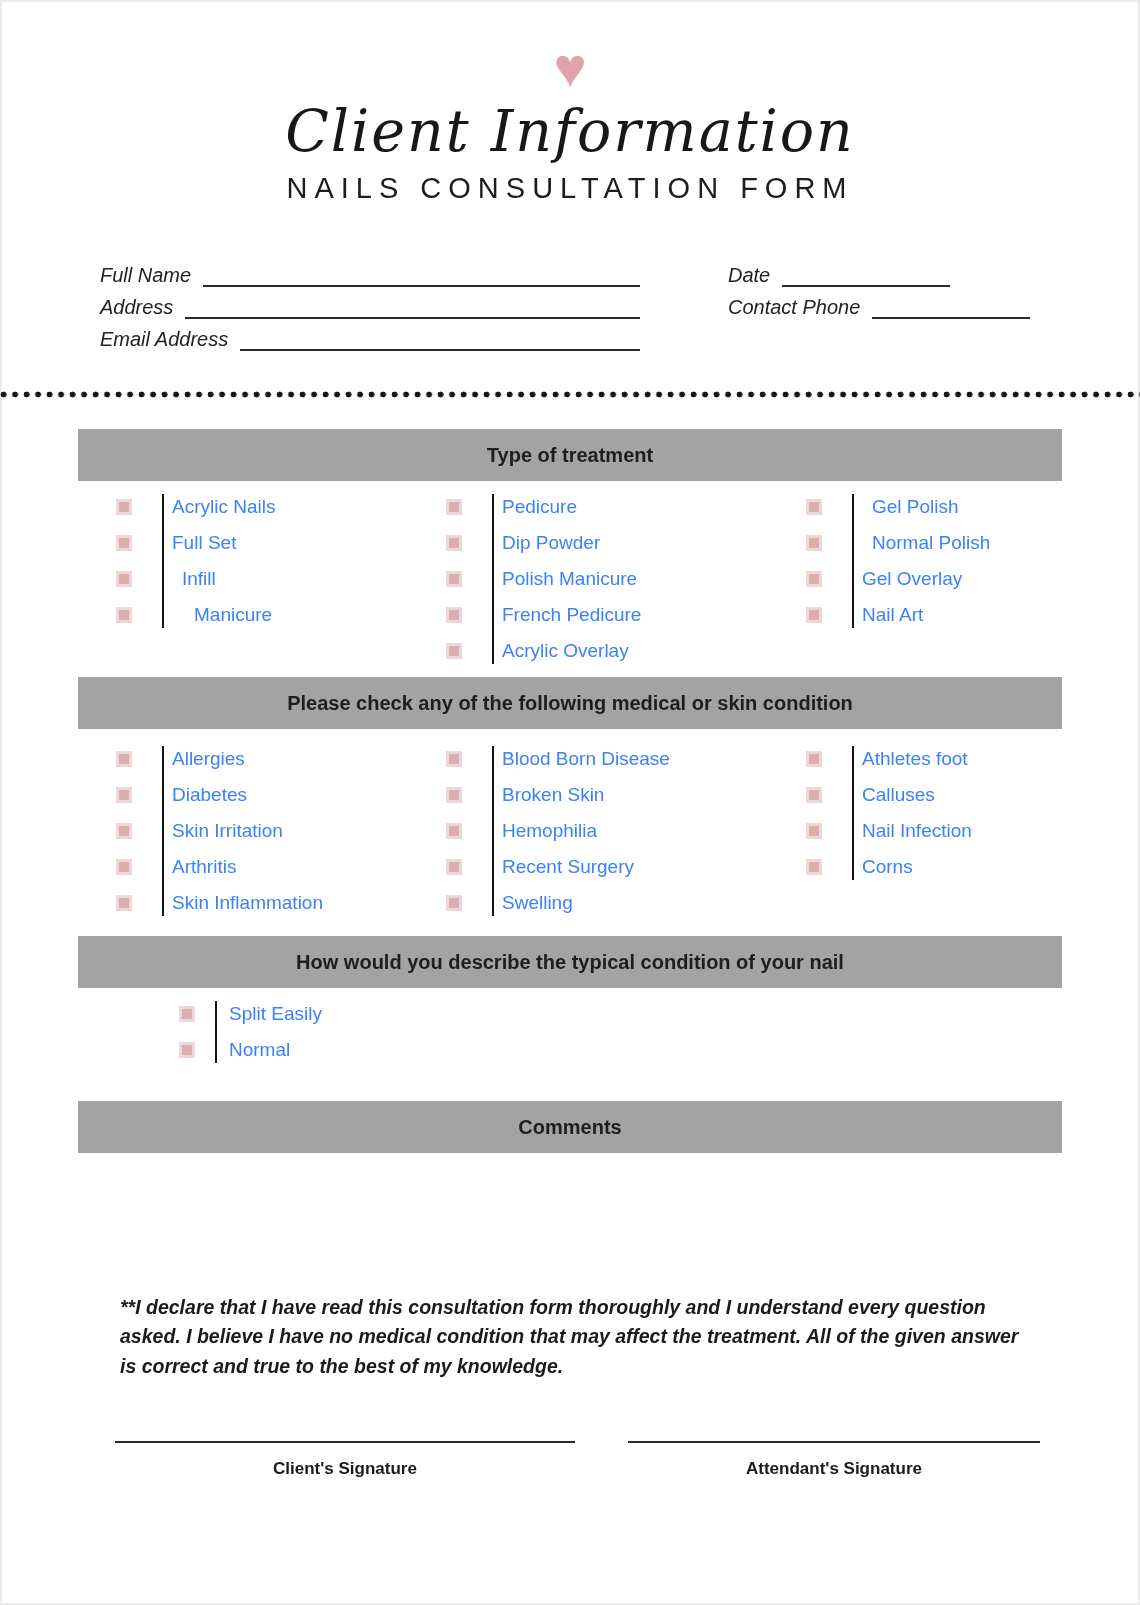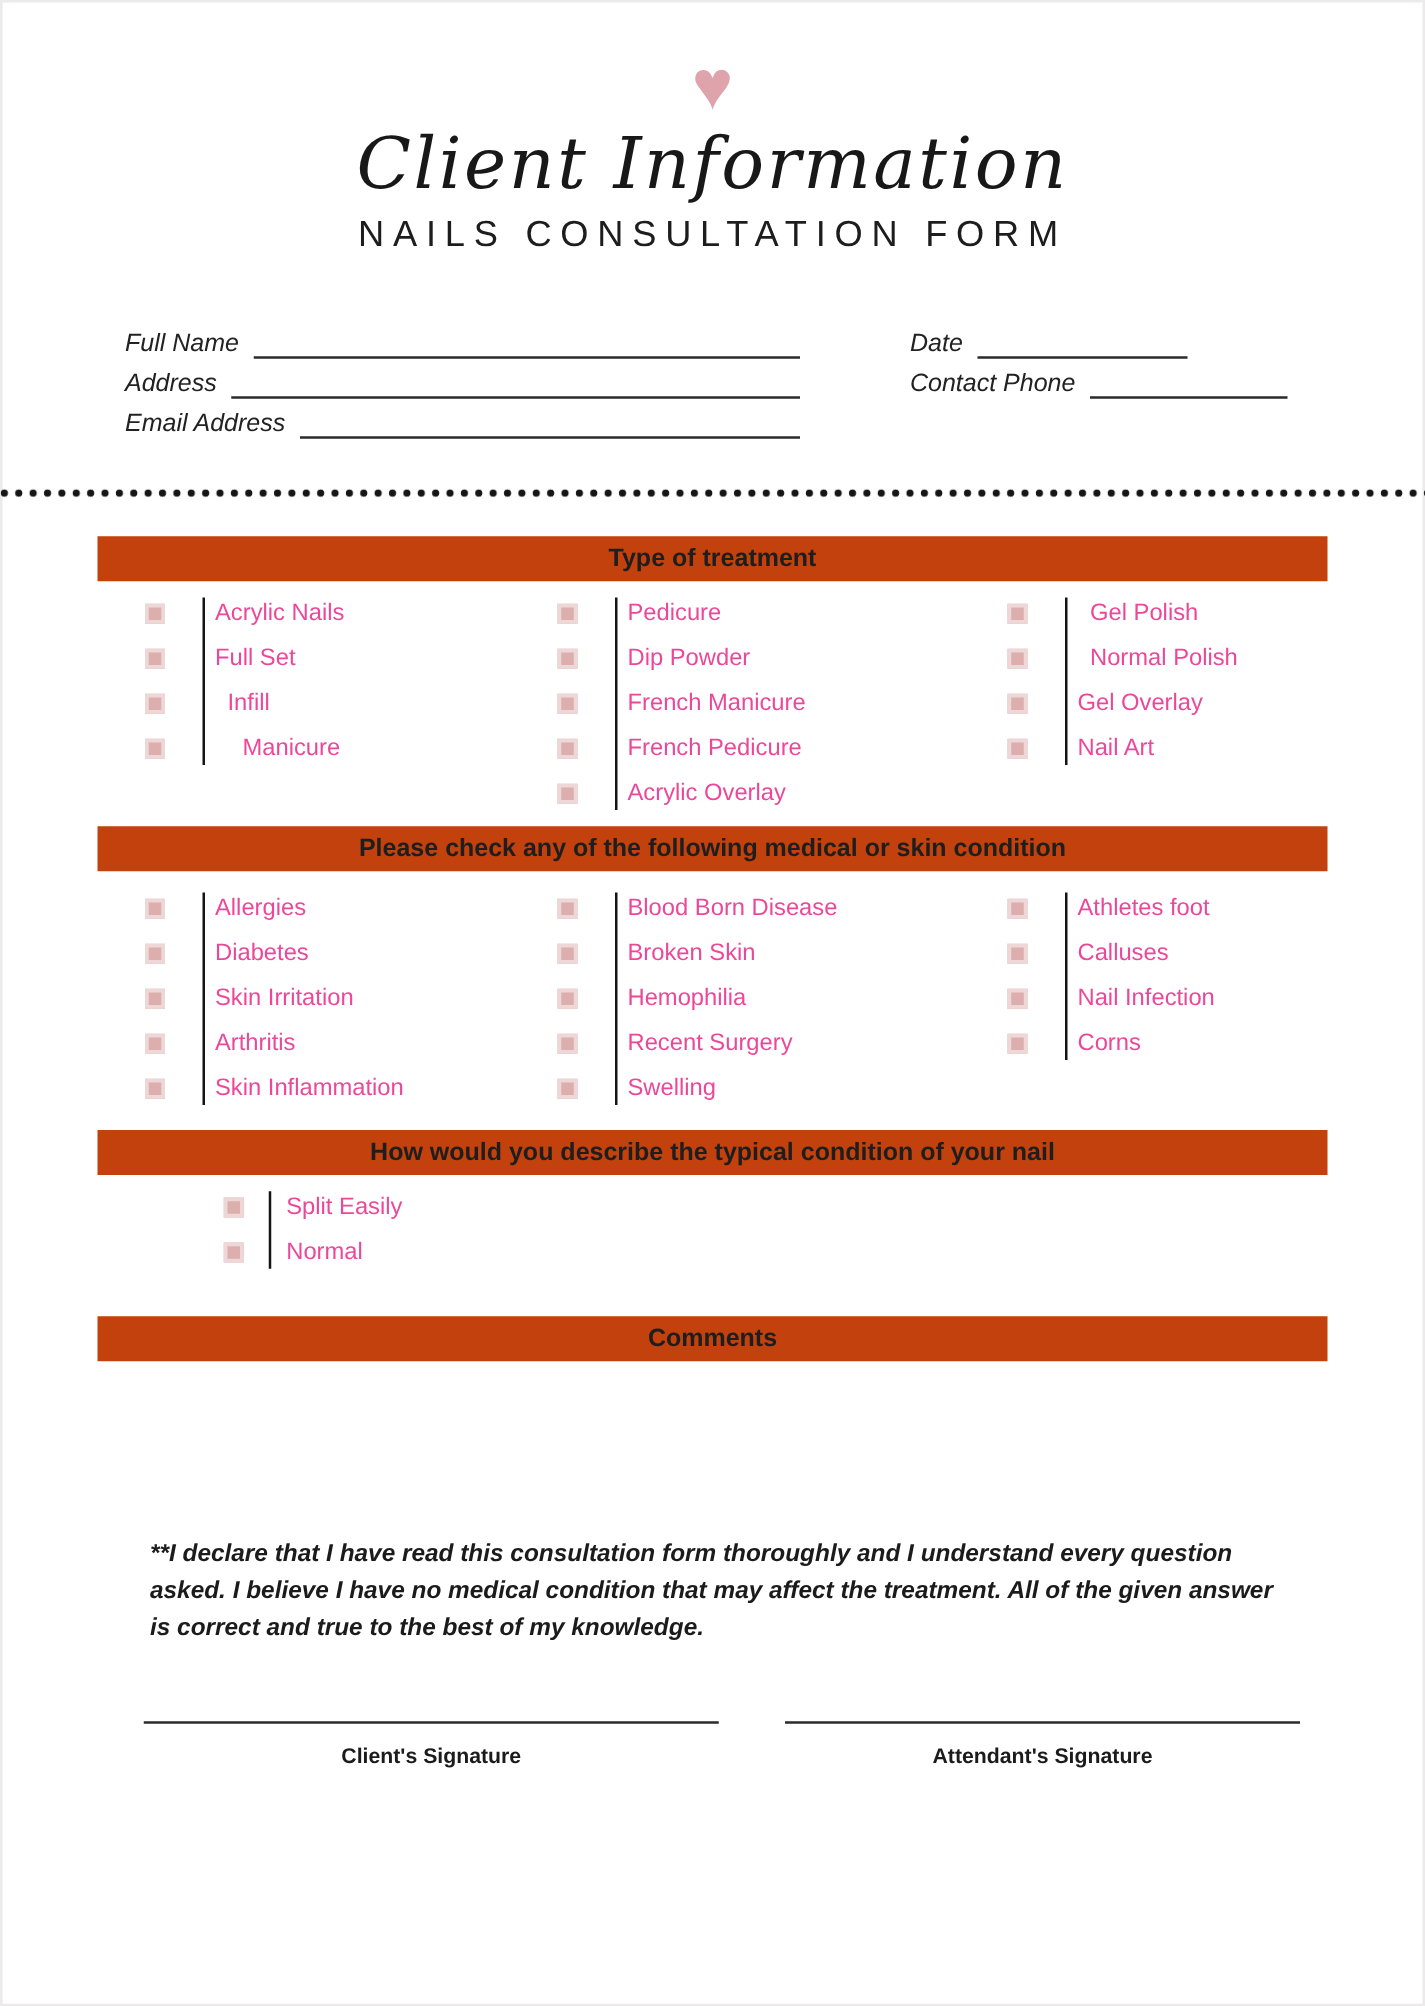--- a/index.html
+++ b/index.html
@@ -21,33 +21,33 @@
   .f-line { flex:1; border-bottom:2px solid #2b2b2b; margin-left:12px; height:1.1em; }
   .info-right .f-line { flex:none; }
   .f-line--date { width:168px; } .f-line--phone { width:158px; }
 
   
   .dotted { margin-top:40px; height:7px;
     background-image: radial-gradient(circle at 3.5px 3.5px, #161616 2.7px, transparent 3.2px);
     background-size:11.5px 7px; background-repeat:repeat-x; }
 
   
-  .banner { margin:0 78px; height:36px; background:#c2410c; display:flex; align-items:center;
+  .banner { margin:0 78px; height:52px; background:#a3a3a3; display:flex; align-items:center;
             justify-content:center; font-weight:700; font-size:20px; color:#1e1e1e; }
   .banner.first { margin-top:31px; }
 
   
   .check-grid { margin:8px 78px 8px 78px; display:grid; align-items:start; }
   .s1, .s2 { grid-template-columns:330px 360px 1fr; }
   .s3 { grid-template-columns:250px 265px 1fr; margin-left:175px; margin-right:78px; }
   .check-col { position:relative; padding-left:38px; }
   .s3 .check-col { padding-left:4px; }
   .check-row { display:flex; align-items:center; height:36px; }
   .checkbox { width:16px; height:16px; background:#dcaeae; border:3px solid #eed7d7; flex:none; }
-  .check-label { margin-left:40px; font-size:19px; color:#ec4899; white-space:nowrap; }
+  .check-label { margin-left:40px; font-size:19px; color:#3b82f6; white-space:nowrap; }
   .col-line { position:absolute; left:84px; top:5px; bottom:5px; width:2px; background:#141414; }
   .s3 .col-line { left:40px; }
   .s3 .check-label { margin-left:34px; }
   
   .s1 .check-col:nth-child(1) .check-row:nth-child(3) .check-label { margin-left:50px; }
   .s1 .check-col:nth-child(1) .check-row:nth-child(4) .check-label { margin-left:62px; }
   .s1 .check-col:nth-child(3) .check-row:nth-child(1) .check-label,
   .s1 .check-col:nth-child(3) .check-row:nth-child(2) .check-label { margin-left:50px; }
   .m-s2 { margin-top:12px; }
   .banner.b2 { margin-top:0; } .banner.b3 { margin-top:15px; } .banner.b4 { margin-top:33px; }
@@ -128,21 +128,21 @@
       <div class="check-row">
           <span class="checkbox"></span>
           <span class="check-label">Pedicure</span>
         </div>
       <div class="check-row">
           <span class="checkbox"></span>
           <span class="check-label">Dip Powder</span>
         </div>
       <div class="check-row">
           <span class="checkbox"></span>
-          <span class="check-label">French Manicure</span>
+          <span class="check-label">Polish Manicure</span>
         </div>
       <div class="check-row">
           <span class="checkbox"></span>
           <span class="check-label">French Pedicure</span>
         </div>
       <div class="check-row">
           <span class="checkbox"></span>
           <span class="check-label">Acrylic Overlay</span>
         </div>
       <span class="col-line"></span>

